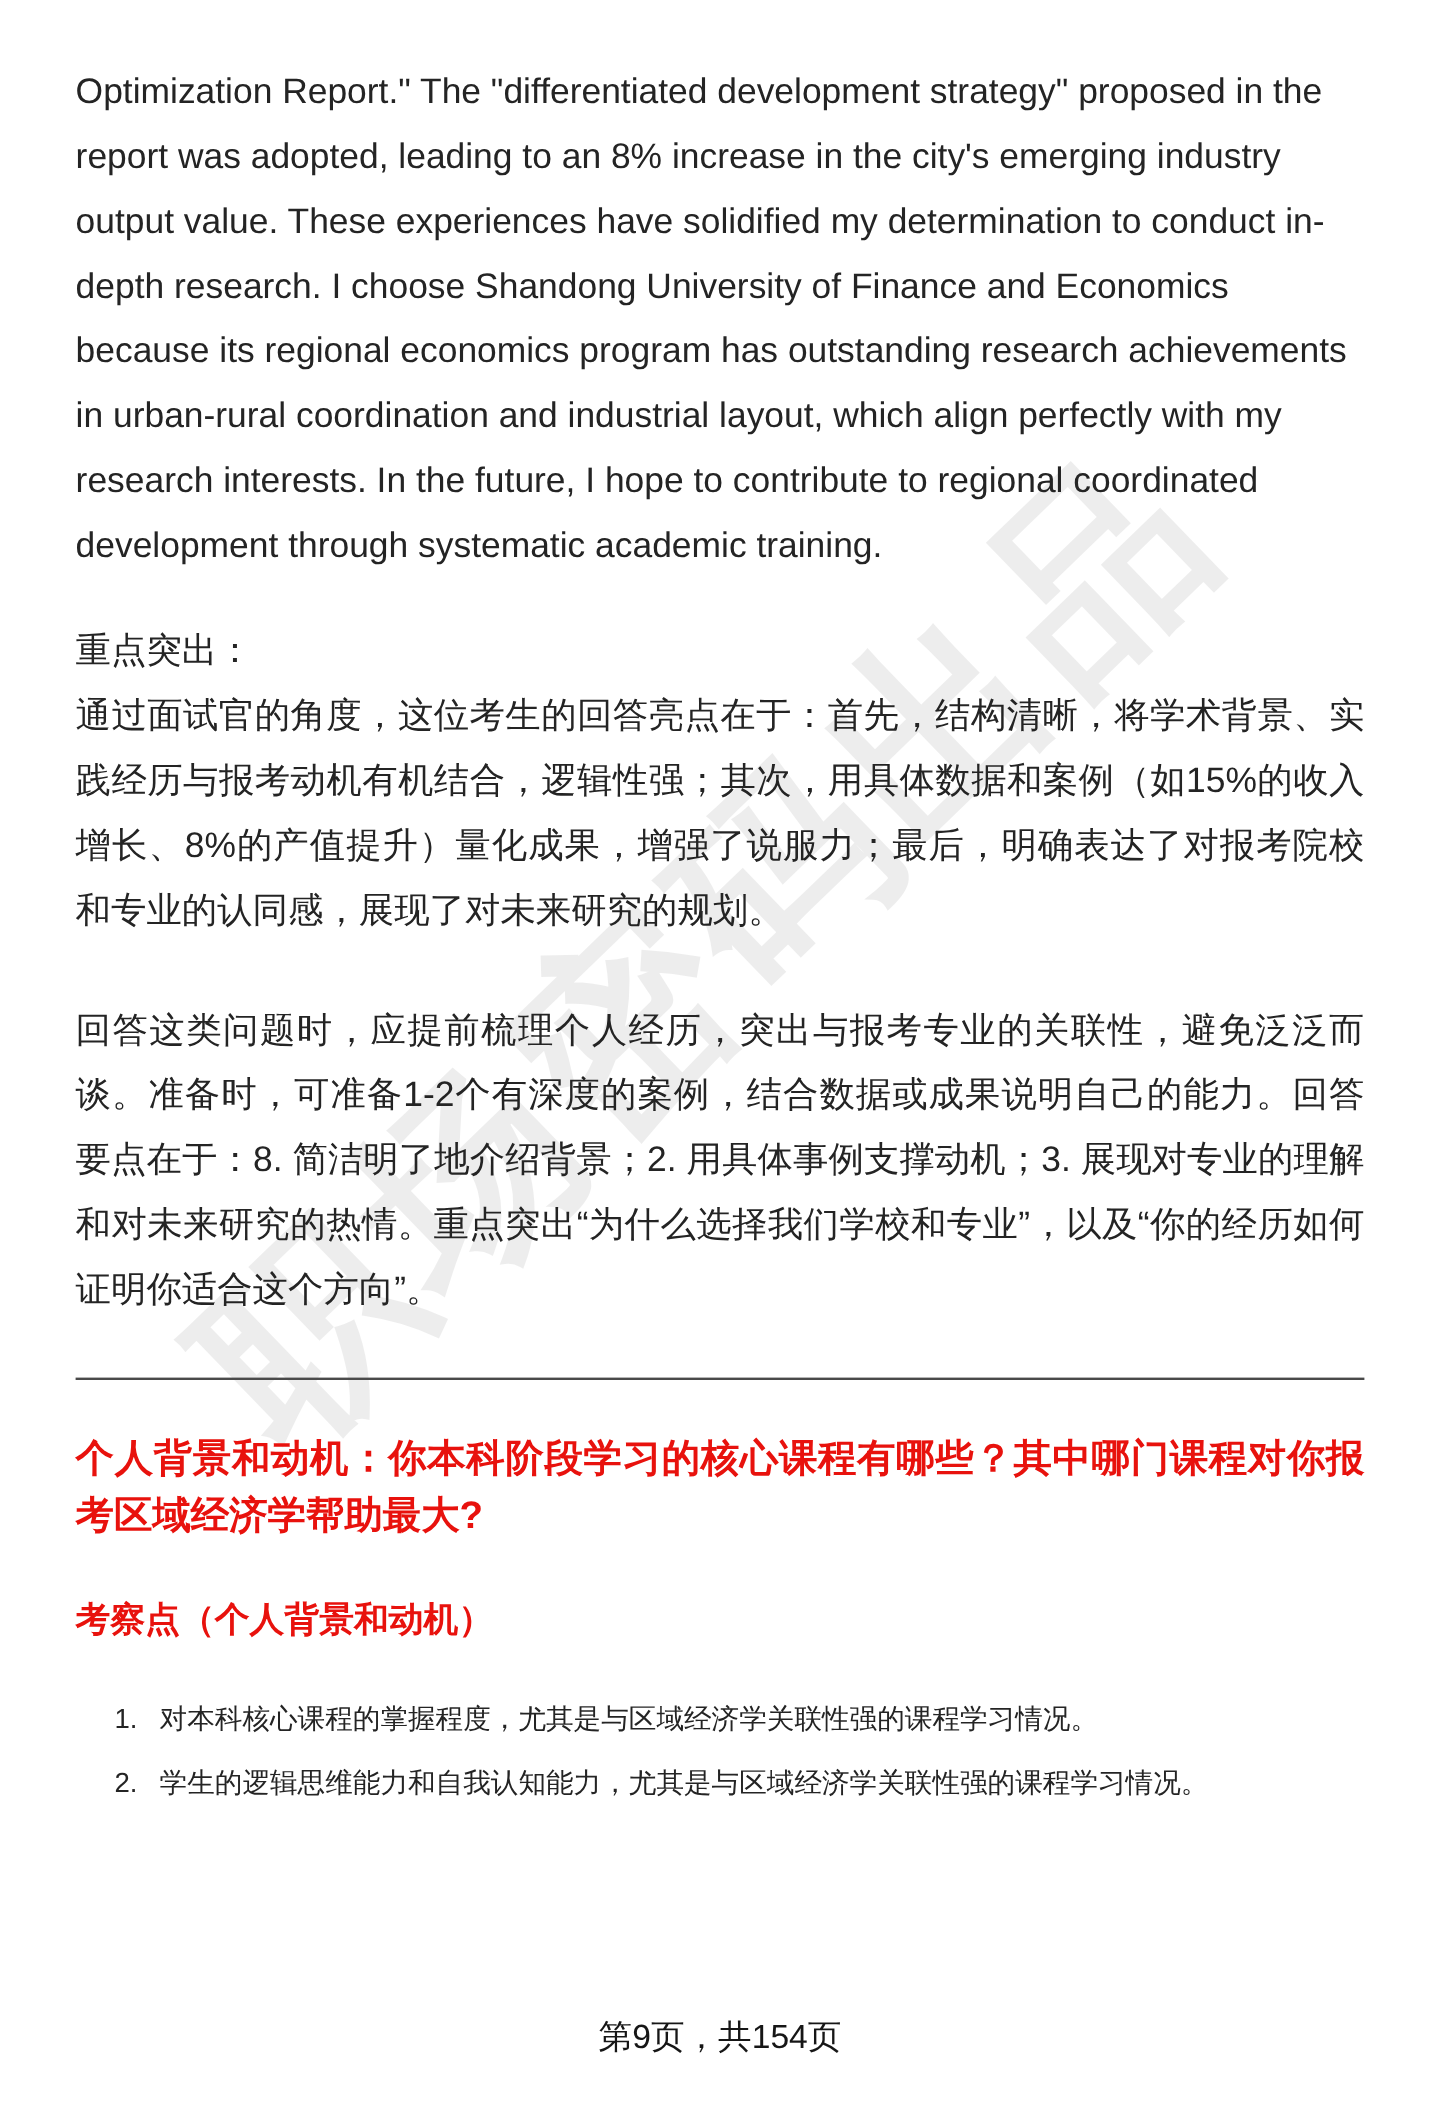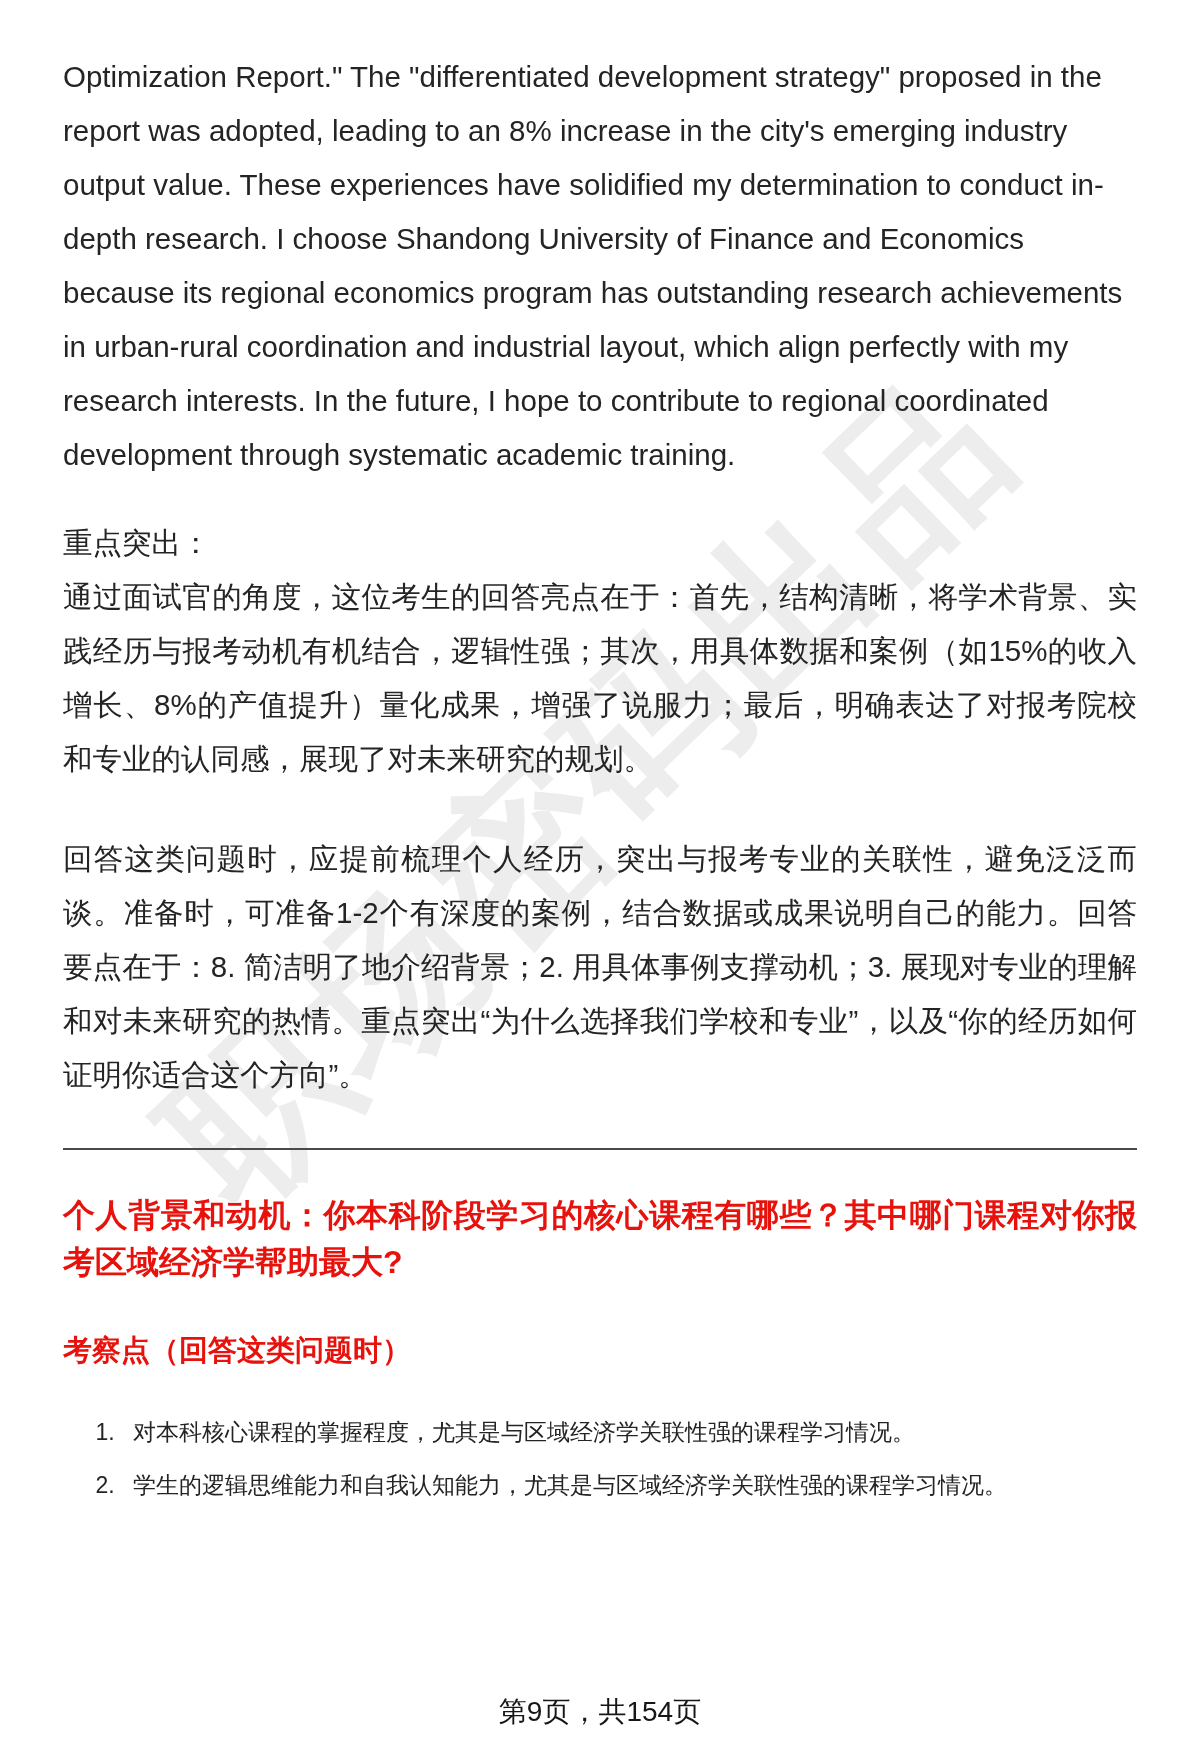--- a/index.html
+++ b/index.html
@@ -89,21 +89,21 @@
   .exam-list li {
     font-size: 23px;
     line-height: 53px;
     padding-left: 12px;
     text-align: justify;
     color: #242424;
   }
   .page-footer {
     position: absolute;
     left: 0;
-    bottom: 24px;
+    bottom: 38px;
     width: 100%;
     text-align: center;
     font-size: 28px;
     color: #161616;
     z-index: 1;
   }
 </style>
 </head>
 <body>
 
@@ -118,21 +118,21 @@
     <p class="para cjk tips-label">重点突出：</p>
 
     <p class="para cjk tips-para-1">通过面试官的角度，这位考生的回答亮点在于：首先，结构清晰，将学术背景、实践经历与报考动机有机结合，逻辑性强；其次，用具体数据和案例（如15%的收入增长、8%的产值提升）量化成果，增强了说服力；最后，明确表达了对报考院校和专业的认同感，展现了对未来研究的规划。</p>
 
     <p class="para cjk tips-para-2">回答这类问题时，应提前梳理个人经历，突出与报考专业的关联性，避免泛泛而谈。准备时，可准备1-2个有深度的案例，结合数据或成果说明自己的能力。回答要点在于：8. 简洁明了地介绍背景；2. 用具体事例支撑动机；3. 展现对专业的理解和对未来研究的热情。重点突出“为什么选择我们学校和专业”，以及“你的经历如何证明你适合这个方向”。</p>
 
     <hr class="divider">
 
     <p class="q-heading accent-red" style="color: rgb(232, 18, 13);">个人背景和动机：你本科阶段学习的核心课程有哪些？其中哪门课程对你报考区域经济学帮助最大?</p>
 
-    <p class="exam-heading accent-red" style="color: rgb(232, 18, 13);">考察点（回答这类问题时）</p>
+    <p class="exam-heading accent-red" style="color: rgb(232, 18, 13);">考察点（个人背景和动机）</p>
 
     <ol class="exam-list">
       <li>对本科核心课程的掌握程度，尤其是与区域经济学关联性强的课程学习情况。</li>
       <li>学生的逻辑思维能力和自我认知能力，尤其是与区域经济学关联性强的课程学习情况。</li>
     </ol>
 
   </div>
 
   <div class="page-footer">第9页，共154页</div>
 

